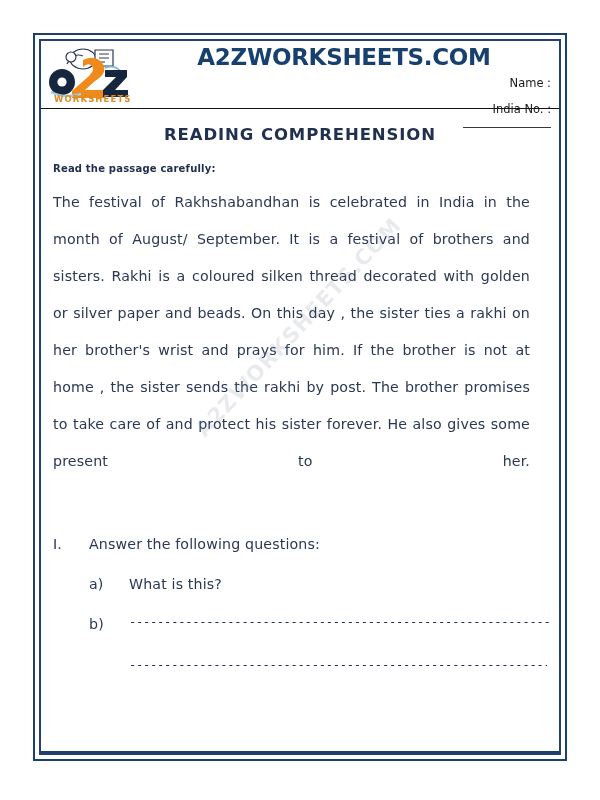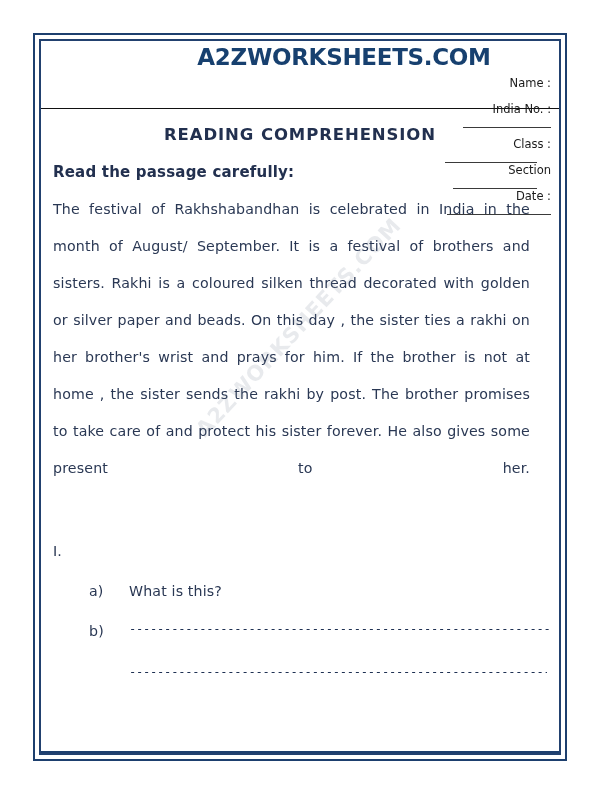--- a/index.html
+++ b/index.html
@@ -114,21 +114,21 @@
     font-weight: bold;
     font-size: 16.5px;
     letter-spacing: 0.9px;
     color: #22304f;
     margin-top: 16px;
   }
 
   .instruction {
     font-family: "DejaVu Sans", sans-serif;
     font-weight: bold;
-    font-size: 15px;
+    font-size: 10px;
     color: #22304f;
     margin-top: 19px;
     margin-left: 2px;
     letter-spacing: 0.2px;
   }
 
   .passage {
     font-family: "DejaVu Sans", sans-serif;
     font-size: 14.2px;
     color: #2a3854;
@@ -208,56 +208,72 @@
   }
 </style>
 </head>
 <body>
 
 <div class="worksheet">
   <div class="worksheet-inner">
 
     <div class="header">
 
+      <div class="logo">
+        <svg viewBox="0 0 86 60" width="86" height="60">
+          <g>
+
+            <ellipse cx="36" cy="15" rx="13" ry="10" fill="#ffffff" stroke="#2b3a55" stroke-width="1.2"></ellipse>
+            <path d="M48 6 L66 6 L66 22 L48 22 Z" fill="#ffffff" stroke="#2b3a55" stroke-width="1.2"></path>
+            <path d="M52 10 L62 10 M52 14 L62 14 M52 18 L58 18" stroke="#2b3a55" stroke-width="1"></path>
+            <path d="M20 20 q6 -12 16 -8" fill="none" stroke="#2b3a55" stroke-width="1.2"></path>
+            <circle cx="24" cy="13" r="5" fill="#ffffff" stroke="#2b3a55" stroke-width="1.2"></circle>
+            <path d="M58 24 q10 -4 16 4" fill="none" stroke="#7fb6d8" stroke-width="1.6"></path>
+
+            <path d="M36 16 q13 -6 20 4 q5 9 -8 17 l-10 9 l20 0 l0 8 l-33 0 l0 -7 l17 -15 q6 -6 3 -10 q-4 -4 -9 1 z" fill="#f08a1c"></path>
+
+            <circle cx="15" cy="38" r="13" fill="#17263f"></circle>
+            <circle cx="15" cy="38" r="4.6" fill="#ffffff"></circle>
+
+            <path d="M58 26 l22 0 l0 7 l-12 13 l13 0 l0 7 l-25 0 l0 -7 l13 -13 l-11 0 z" fill="#17263f"></path>
+
+            <path d="M4 48 q14 7 30 2" fill="none" stroke="#9fcbe4" stroke-width="2.5"></path>
+          </g>
+          <text x="7" y="58" font-family="DejaVu Sans, sans-serif" font-size="8.5" font-weight="bold" letter-spacing="1.1" fill="#e08a22">WORKSHEETS</text>
+        </svg>
+      </div>
 
       <div class="header-right">
         <div class="site-title">A2ZWORKSHEETS.COM</div>
 
         <div class="field-row">
           <span class="field-label">Name :</span>
           <span class="rule grow"></span>
           <span class="field-label">India No. :</span>
           <span class="rule w-roll"></span>
         </div>
 
-        <div class="field-row row2">
-          <span class="field-label">Class :</span>
-          <span class="rule w-class"></span>
-          <span class="field-label">Section</span>
-          <span class="rule w-section"></span>
-          <span class="field-label">Date :</span>
-          <span class="rule w-date"></span>
-        </div>
       </div>
     </div>
 
     <div class="body-area">
 
       <div class="watermark">A2ZWORKSHEETS.COM</div>
 
       <div class="doc-title">READING COMPREHENSION</div>
 
       <div class="instruction">Read the passage carefully:</div>
 
       <div class="passage">The festival of Rakhshabandhan is celebrated in India in the month of August/ September. It is a festival of brothers and sisters. Rakhi is a coloured silken thread decorated with golden or silver paper and beads. On this day , the sister ties a rakhi on her brother's wrist and prays for him. If the brother is not at home , the sister sends the rakhi by post. The brother promises to take care of and protect his sister forever. He also gives some present to her.</div>
 
       <div class="questions">
 
         <div class="q-main">
           <span class="marker">I.</span>
+          <span>Answer the following questions:</span>
         </div>
 
         <div class="sub-q">
           <span class="marker">a)</span>
           <span class="qtext">What is this?</span>
         </div>
 
         <div class="sub-q">
           <span class="marker">b)</span>
           <span class="answer-line">----------------------------------------------------------------</span>

